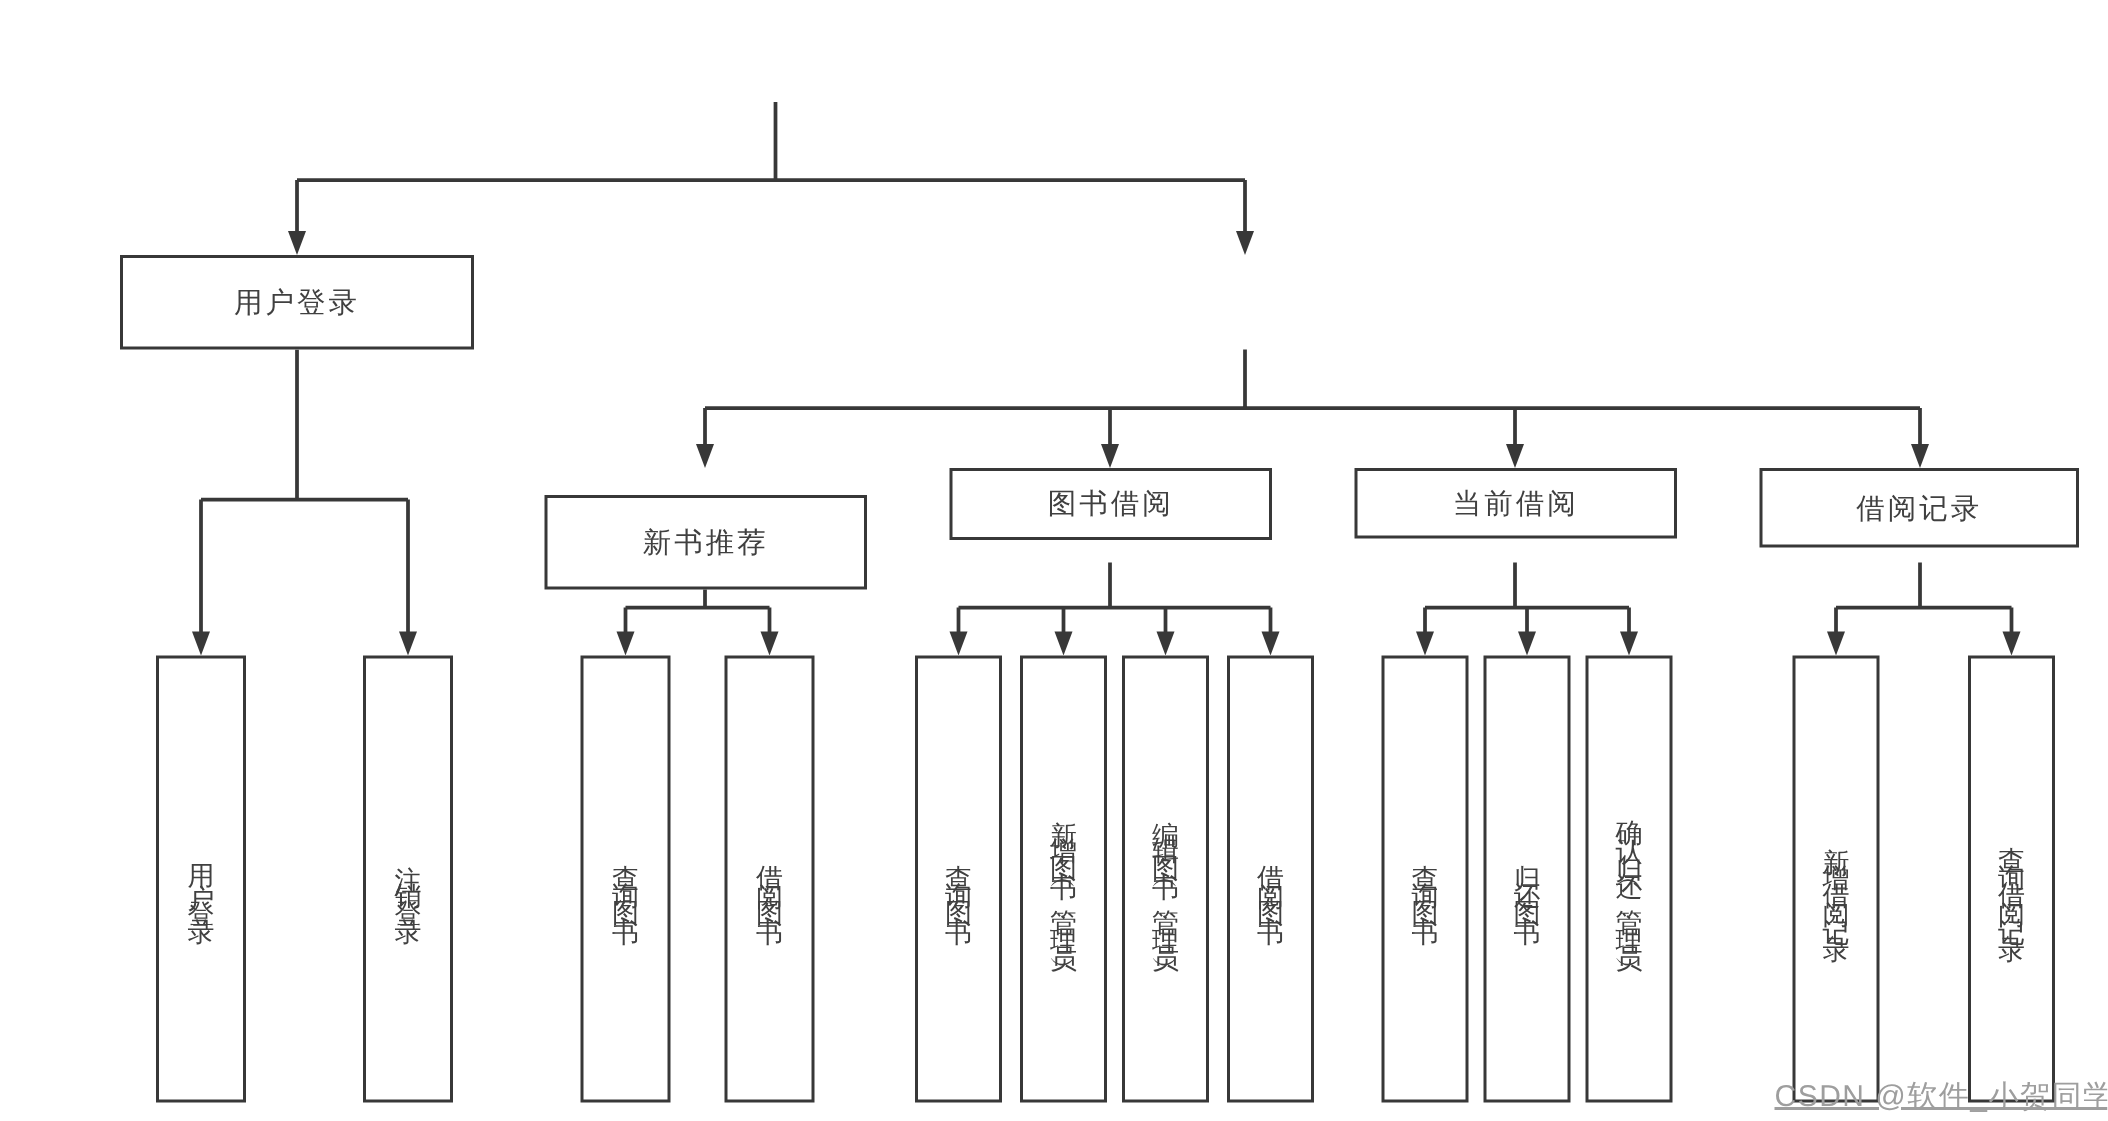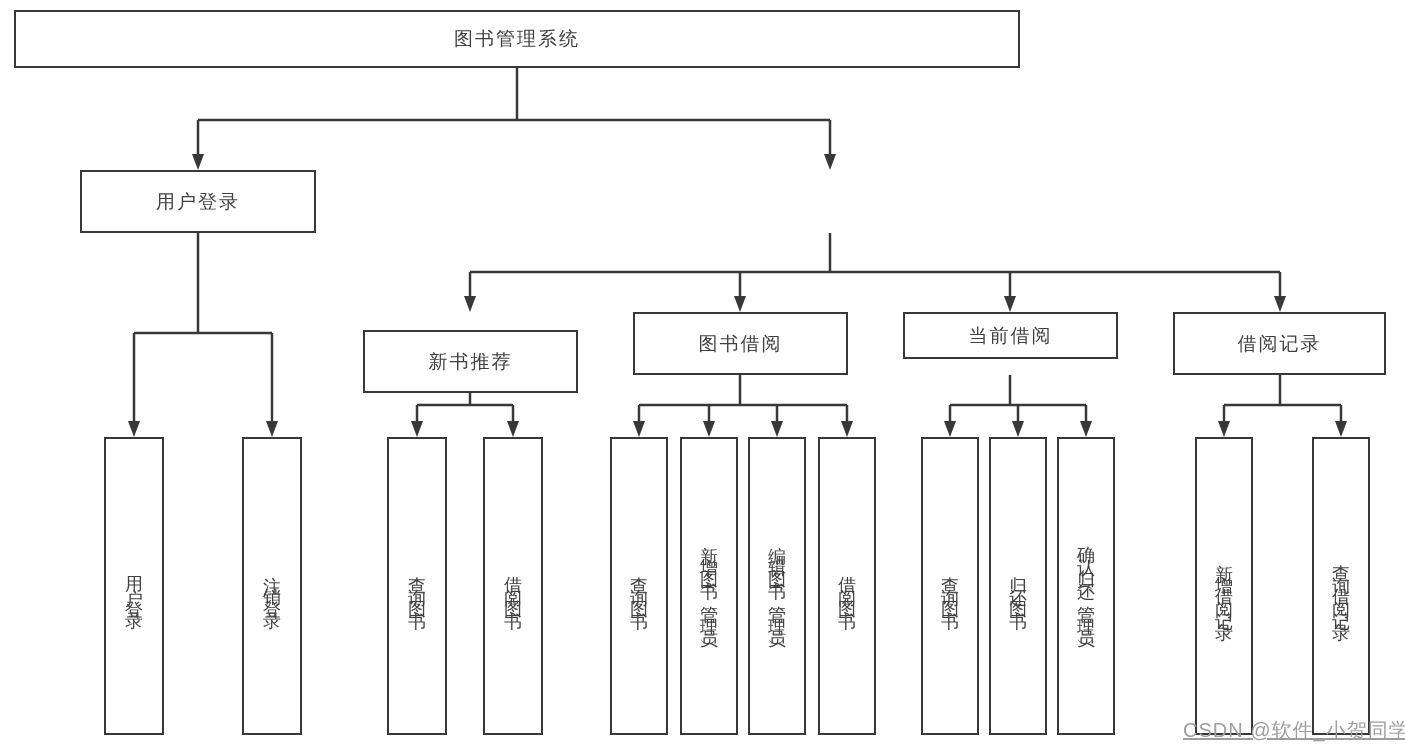--- a/index.html
+++ b/index.html
@@ -82,38 +82,35 @@
       <polygon points="771,421 783,421 777,437"></polygon>
       <polygon points="841,421 853,421 847,437"></polygon>
       <polygon points="944,421 956,421 950,437"></polygon>
       <polygon points="1012,421 1024,421 1018,437"></polygon>
       <polygon points="1080,421 1092,421 1086,437"></polygon>
       <polygon points="1218,421 1230,421 1224,437"></polygon>
       <polygon points="1335,421 1347,421 1341,437"></polygon>
     </g>
   </svg>
 
-  <div class="node h" style="left:14px; top:10px; width:1006px; height:58px">
-    <span>图书管理系统</span>
-  </div>
 
   <div class="node h" style="left:80px; top:170px; width:236px; height:63px">
     <span>用户登录</span>
   </div>
 
   <div class="node h" style="left:363px; top:330px; width:215px; height:63px">
     <span>新书推荐</span>
   </div>
-  <div class="node h" style="left:633px; top:312px; width:215px; height:63px">
+  <div class="node h" style="left:633px; top:312px; width:215px; height:48px">
     <span>图书借阅</span>
   </div>
   <div class="node h" style="left:903px; top:312px; width:215px; height:47px">
     <span>当前借阅</span>
   </div>
-  <div class="node h" style="left:1173px; top:312px; width:213px; height:63px">
+  <div class="node h" style="left:1173px; top:312px; width:213px; height:53px">
     <span>借阅记录</span>
   </div>
 
   <div class="node v" style="left:104px; top:437px; width:60px; height:298px">
     <span>用户登录</span>
   </div>
   <div class="node v" style="left:242px; top:437px; width:60px; height:298px">
     <span>注销登录</span>
   </div>
 

